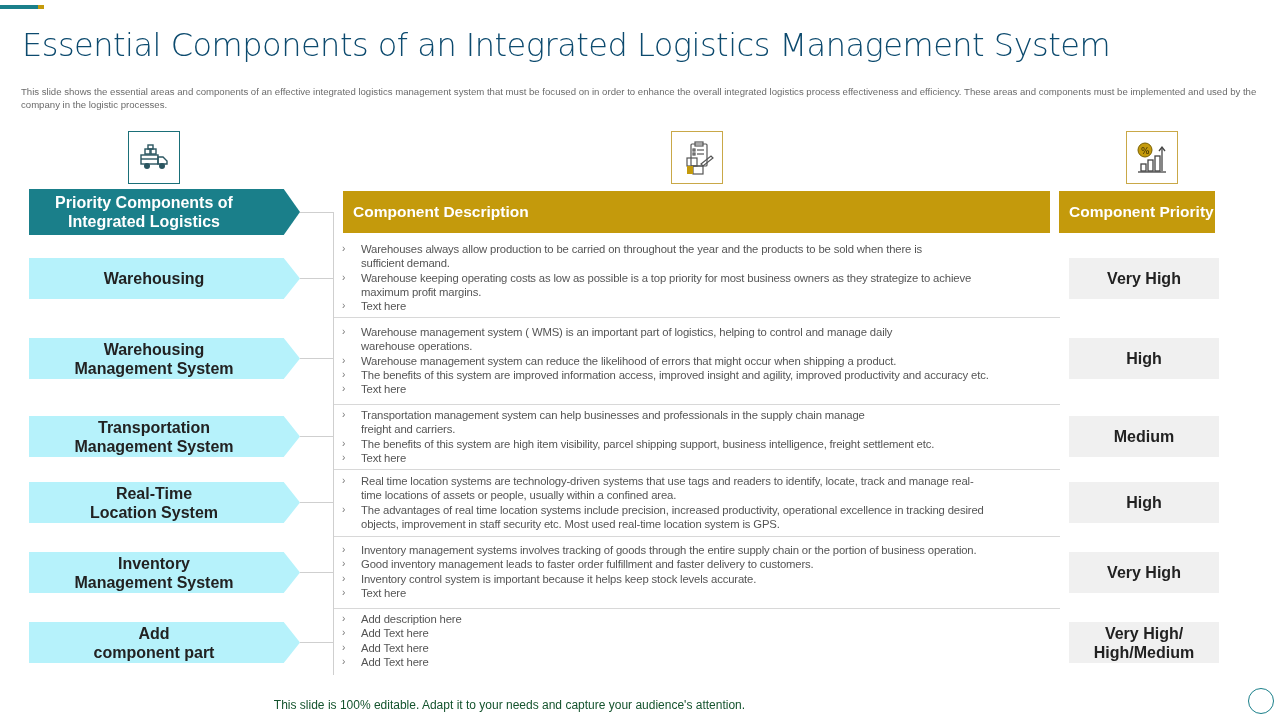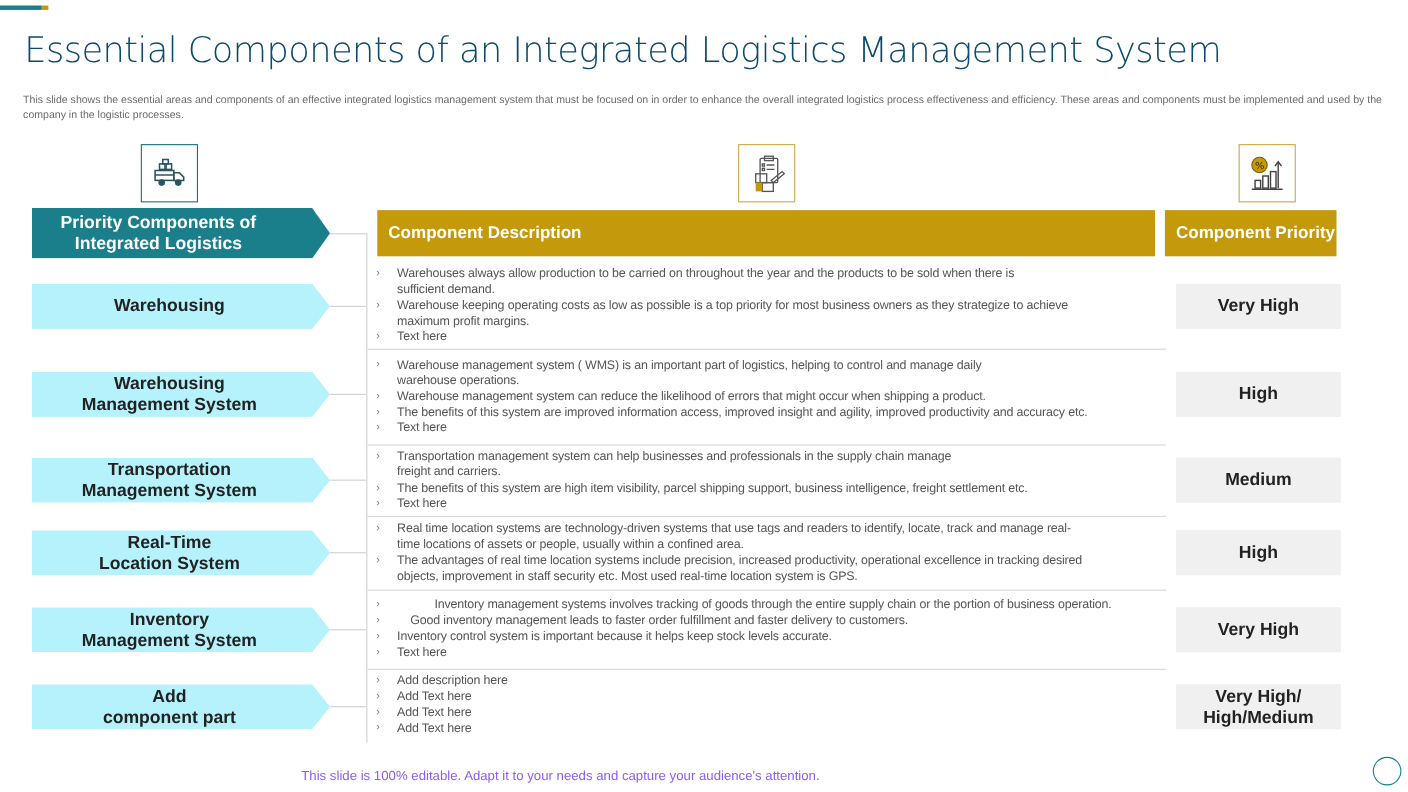--- a/index.html
+++ b/index.html
@@ -28,21 +28,21 @@
   .desc-header { position: absolute; left: 343px; top: 191px; width: 707px; height: 42px; background: #c49a0c; color: #fff; font-weight: bold; font-size: 15.5px; display: flex; align-items: center; padding-left: 10px; }
   .prio-header { position: absolute; left: 1059px; top: 191px; width: 156px; height: 42px; background: #c49a0c; color: #fff; font-weight: bold; font-size: 15.5px; display: flex; align-items: center; padding-left: 10px; }
 
   .desc-block { position: absolute; left: 334px; width: 726px; border-bottom: 1px solid #d8d8d8; padding-left: 8px; }
   .desc-block:last-of-type { border-bottom: none; }
   .desc-item { position: relative; padding-left: 19px; font-size: 11.3px; line-height: 14.3px; color: #555; letter-spacing: -0.15px; }
   .desc-item .chev { position: absolute; left: 0; top: 0; font-size: 10px; color: #777; }
 
   .prio-box { position: absolute; left: 1069px; width: 150px; height: 41px; background: #f0f0f0; display: flex; align-items: center; justify-content: center; font-weight: bold; font-size: 16px; color: #222; text-align: center; line-height: 19px; white-space: pre-line; }
 
-  .footer-note { position: absolute; left: 0; width: 1019px; top: 698px; text-align: center; font-size: 12px; color: #8b5cf6; }
+  .footer-note { position: absolute; left: 0; width: 1019px; top: 698px; text-align: center; font-size: 12px; color: #14532d; }
   .nav-circle { position: absolute; left: 1248px; top: 688px; width: 26px; height: 26px; border: 1px solid #1a7f8a; border-radius: 50%; }
 </style>
 </head>
 <body>
 
 <div class="accent-bar"></div>
 <div class="accent-bar-gold"></div>
 
 <h1 class="title">Essential Components of an Integrated Logistics Management System</h1>
 <p class="subtitle">This slide shows the essential areas and components of an effective integrated logistics management system that must be focused on in order to enhance the overall integrated logistics process effectiveness and efficiency. These areas and components must be implemented  and used by the company in the logistic processes.</p>
@@ -155,22 +155,22 @@
     <div class="desc-item"><span class="chev">›</span><span style="white-space: pre-line;">The benefits of this system are high item visibility, parcel shipping support, business intelligence, freight settlement etc.</span></div>
     <div class="desc-item"><span class="chev">›</span><span style="white-space: pre-line;">Text here</span></div>
   </div>
 <div class="desc-block" style="top:474px; height:63px;">
     <div class="desc-item"><span class="chev">›</span><span style="white-space: pre-line;">Real time location systems are technology-driven systems that use tags and readers to identify, locate, track and manage real-
 time locations of assets or people, usually within a confined area.</span></div>
     <div class="desc-item"><span class="chev">›</span><span style="white-space: pre-line;">The advantages of real time location systems include precision, increased productivity, operational excellence in tracking desired
 objects, improvement in staff security etc. Most used real-time location system is GPS.</span></div>
   </div>
 <div class="desc-block" style="top:543px; height:66px;">
-    <div class="desc-item"><span class="chev">›</span><span style="white-space: pre-line; margin-left: 34px;">Inventory  management systems involves tracking of goods through the entire supply chain or the portion of business operation.</span></div>
-    <div class="desc-item"><span class="chev">›</span><span style="white-space: pre-line; margin-left: 12px;">Good inventory  management leads to faster order fulfillment and faster delivery to  customers.</span></div>
+    <div class="desc-item"><span class="chev">›</span><span style="white-space: pre-line;">Inventory  management systems involves tracking of goods through the entire supply chain or the portion of business operation.</span></div>
+    <div class="desc-item"><span class="chev">›</span><span style="white-space: pre-line;">Good inventory  management leads to faster order fulfillment and faster delivery to  customers.</span></div>
     <div class="desc-item"><span class="chev">›</span><span style="white-space: pre-line;">Inventory  control system is important because it helps keep stock levels accurate.</span></div>
     <div class="desc-item"><span class="chev">›</span><span style="white-space: pre-line;">Text here</span></div>
   </div>
 <div class="desc-block" style="top:612px; height:62px; border-bottom:none;">
     <div class="desc-item"><span class="chev">›</span><span style="white-space: pre-line;">Add description here</span></div>
     <div class="desc-item"><span class="chev">›</span><span style="white-space: pre-line;">Add Text here</span></div>
     <div class="desc-item"><span class="chev">›</span><span style="white-space: pre-line;">Add Text here</span></div>
     <div class="desc-item"><span class="chev">›</span><span style="white-space: pre-line;">Add Text here</span></div>
   </div>
 

